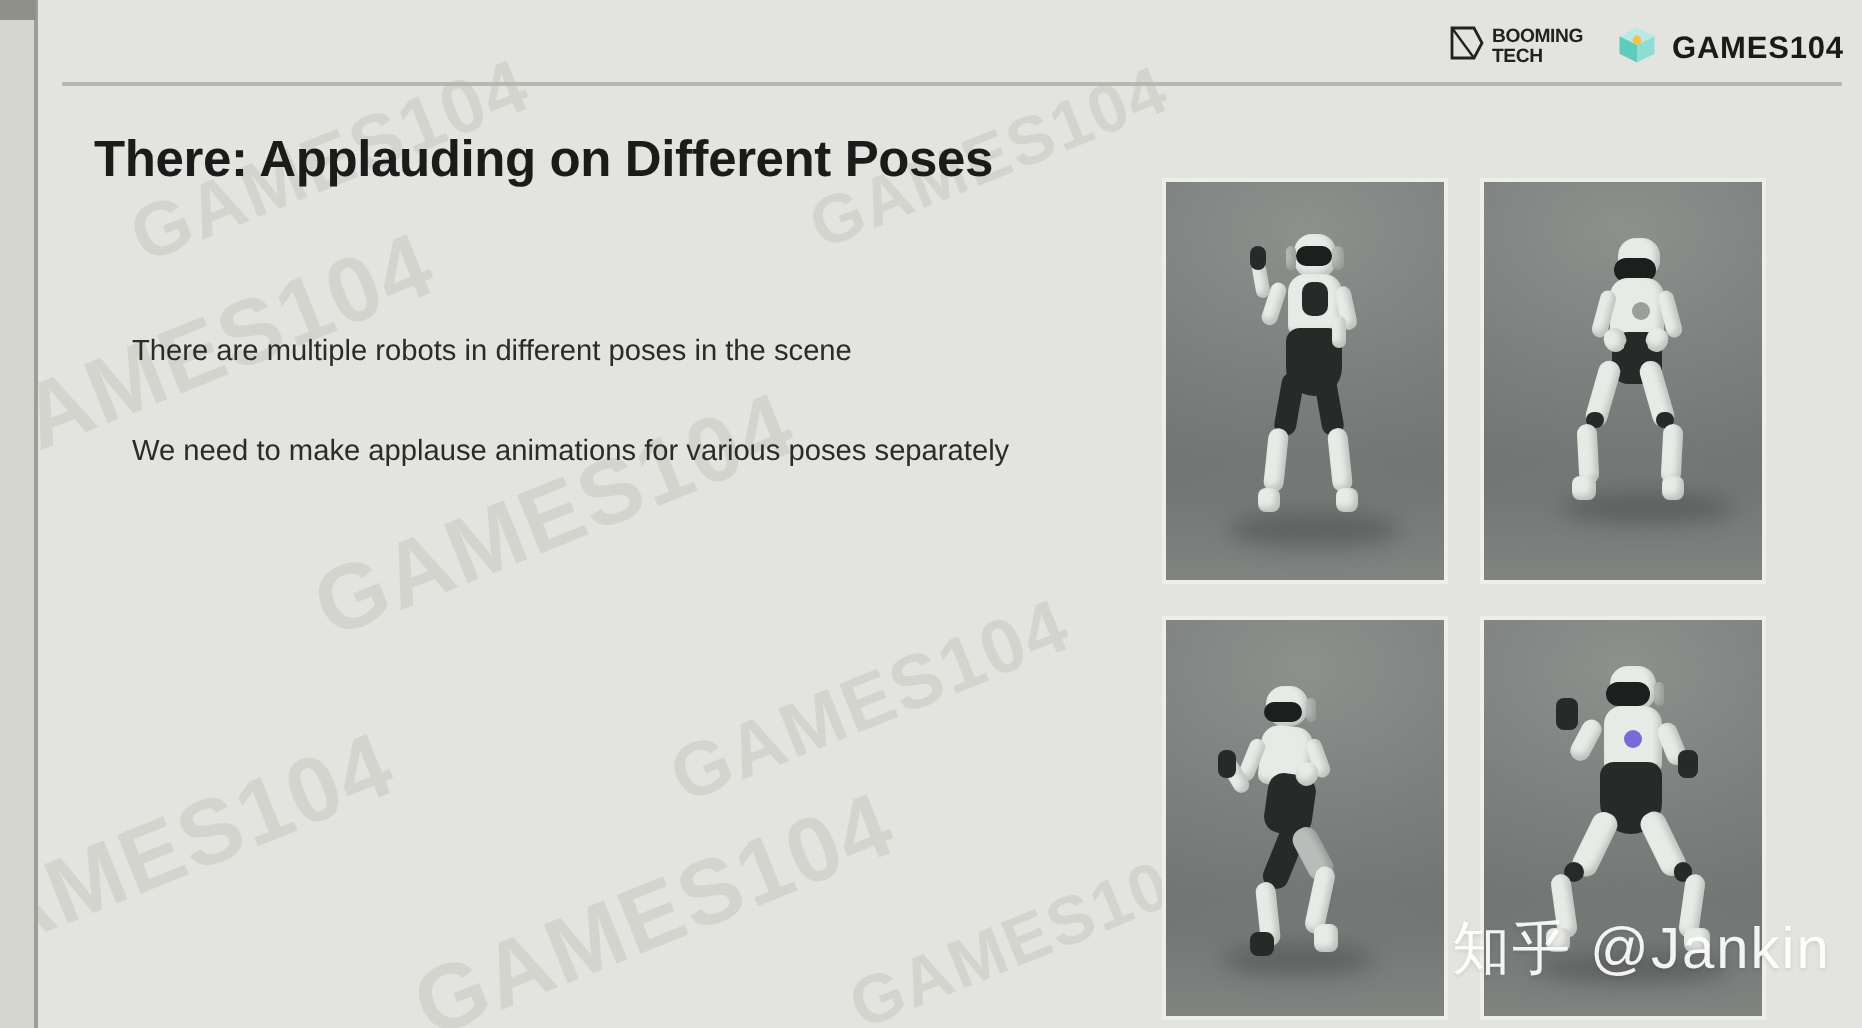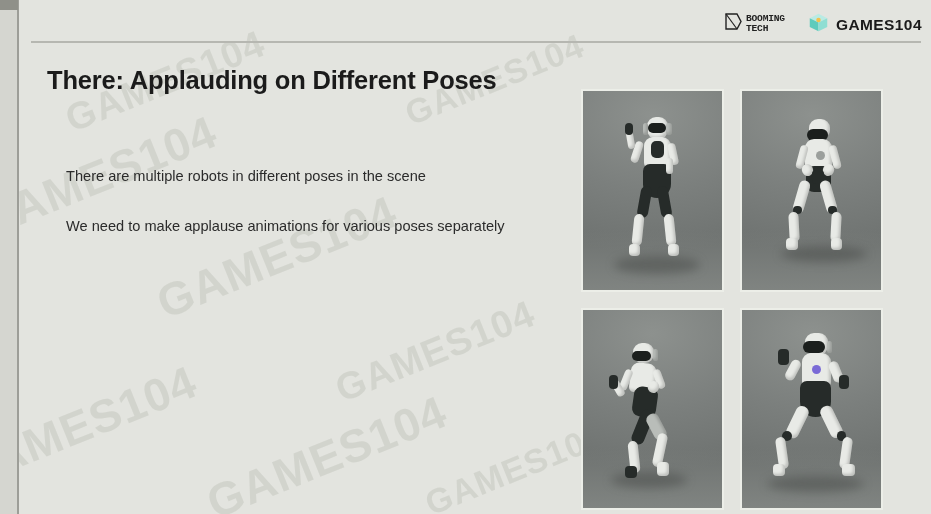--- a/index.html
+++ b/index.html
@@ -105,21 +105,20 @@
   #booming-words {
     display: flex;
     flex-direction: column;
     line-height: 1.0;
   }
   .booming-line {
     font-size: 9.6px;
     font-weight: 700;
     color: #222;
     letter-spacing: -0.2px;
-    font-family: Liberation Mono, monospace;
   }
   #brand-games104 {
     position: absolute;
     left: 808px; top: 12px;
     display: flex;
     align-items: center;
     gap: 7px;
     z-index: 3;
   }
   #games104-word {
@@ -397,14 +396,15 @@
           <div class="seg" style="left:25%; top:64%; width:7%; height:16%; transform:rotate(-8deg);"></div>
           <div class="seg" style="left:71%; top:64%; width:7%; height:16%; transform:rotate(8deg);"></div>
           <div class="seg" style="left:22%; top:78%; width:9%; height:6%; border-radius:4px;"></div>
           <div class="seg" style="left:72%; top:78%; width:9%; height:6%; border-radius:4px;"></div>
         </div>
       </div>
     </div>
 
   </div>
 
+  <div id="zhihu-watermark">知乎 @Jankin</div>
 
 </div>
 
 </body></html>

